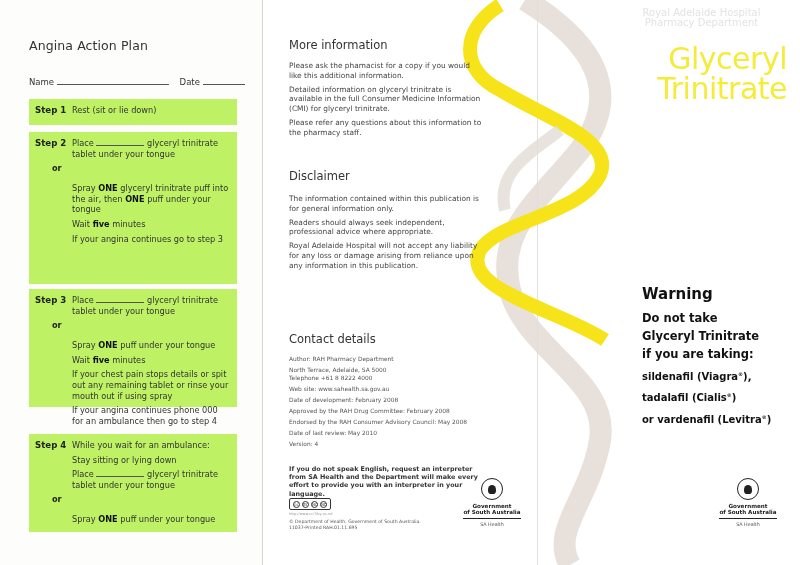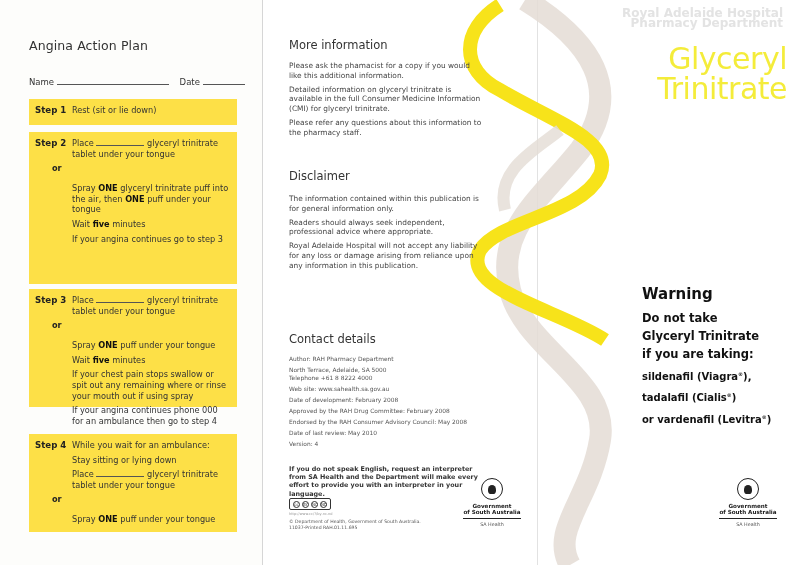--- a/index.html
+++ b/index.html
@@ -9,21 +9,21 @@
   .panel { position: absolute; top: 0; height: 565px; }
   #panel-left { left: 0; width: 262px; background: #fdfdfb; }
   #panel-mid { left: 262px; width: 225px; background: #ffffff; }
   #panel-right { left: 487px; width: 313px; background: #ffffff; }
   .fold { position: absolute; top: 0; width: 1px; height: 565px; background: #d6d6d6; }
 
   
   .lp-title { position: absolute; left: 29px; top: 38px; font-size: 12.5px; font-weight: normal; color: #333; letter-spacing: 0.1px; }
   .name-row { position: absolute; left: 29px; top: 77px; font-size: 8.5px; color: #333; width: 230px; }
   .name-row .ln { display: inline-block; border-bottom: 1px solid #555; vertical-align: baseline; height: 8px; }
-  .step { position: absolute; left: 29px; width: 208px; background: #fde047; padding: 6px 7px 6px 6px; font-size: 8.2px; line-height: 10.6px; color: #333; }
+  .step { position: absolute; left: 29px; width: 208px; background: #bef264; padding: 6px 7px 6px 6px; font-size: 8.2px; line-height: 10.6px; color: #333; }
   .step-row { display: flex; margin-bottom: 4px; }
   .step-row:last-child { margin-bottom: 0; }
   .step-label { width: 37px; flex-shrink: 0; font-weight: bold; font-size: 8.6px; color: #222; }
   .step-text { flex: 1; }
   .or-label { padding-left: 17px; font-weight: bold; color: #222; height: 12px; margin-bottom: 8px; }
   b { font-weight: bold; color: #111; }
   .blank { display: inline-block; width: 48px; border-bottom: 1px solid #555; height: 8px; vertical-align: baseline; }
 
   
   .mp-h { position: absolute; left: 289px; font-size: 11.5px; color: #333; font-weight: normal; }
@@ -38,21 +38,21 @@
   .cc-url { font-size: 3.5px; color: #999; margin-top: 2px; }
   .copyright { position: absolute; left: 289px; top: 519px; width: 180px; font-size: 4.6px; line-height: 6px; color: #555; }
 
   .gov-logo { position: absolute; display: flex; flex-direction: column; align-items: center; width: 70px; }
   .gov-seal { width: 22px; height: 22px; border: 1.5px solid #222; border-radius: 50%; position: relative; display: flex; align-items: center; justify-content: center; }
   .gov-seal::after { content: ""; width: 8px; height: 9px; background: #222; border-radius: 50% 50% 40% 40%; }
   .gov-name { font-size: 5.6px; line-height: 6.4px; font-weight: bold; color: #222; text-align: center; margin-top: 3px; border-bottom: 1px solid #222; padding-bottom: 2px; }
   .gov-sub { font-size: 4.8px; color: #555; margin-top: 3px; }
 
   
-  .rp-org { position: absolute; left: 620px; top: 8px; width: 163px; text-align: right; font-size: 12px; line-height: 10px; color: #e3e3e3; font-weight: bold; }
+  .rp-org { position: absolute; left: 620px; top: 8px; width: 163px; text-align: center; font-size: 10px; line-height: 10px; color: #e3e3e3; }
   .rp-title { position: absolute; left: 612px; top: 44px; width: 175px; text-align: right; font-size: 30px; line-height: 30px; color: #f4ec3a; font-weight: normal; letter-spacing: -0.5px; }
   .warn { position: absolute; left: 642px; top: 285px; width: 155px; color: #111; }
   .warn-h { font-size: 15px; font-weight: bold; margin-bottom: 6px; }
   .warn-sub { font-size: 11.5px; font-weight: bold; line-height: 18px; }
   .warn-drugs { font-size: 10px; font-weight: bold; line-height: 19px; margin-top: 2px; }
   .warn-drugs sup { font-size: 5px; }
 
   svg.helix { position: absolute; left: 440px; top: 0; }
 </style>
 </head>
@@ -115,21 +115,21 @@
   <div class="step-row">
       <div class="step-label"></div>
       <div class="step-text"><span>Spray </span><b>ONE</b><span> puff under your tongue</span></div>
     </div>
   <div class="step-row">
       <div class="step-label"></div>
       <div class="step-text"><span>Wait </span><b>five</b><span> minutes</span></div>
     </div>
   <div class="step-row">
       <div class="step-label"></div>
-      <div class="step-text">If your chest pain stops swallow or spit out any remaining where or rinse your mouth out if using spray</div>
+      <div class="step-text">If your chest pain stops details or spit out any remaining tablet or rinse your mouth out if using spray</div>
     </div>
   <div class="step-row">
       <div class="step-label"></div>
       <div class="step-text">If your angina continues phone 000 for an ambulance then go to step 4</div>
     </div>
 </div>
 
 <div class="step" style="top:434px; height:98px;">
   <div class="step-row">
     <div class="step-label">Step 4</div>

